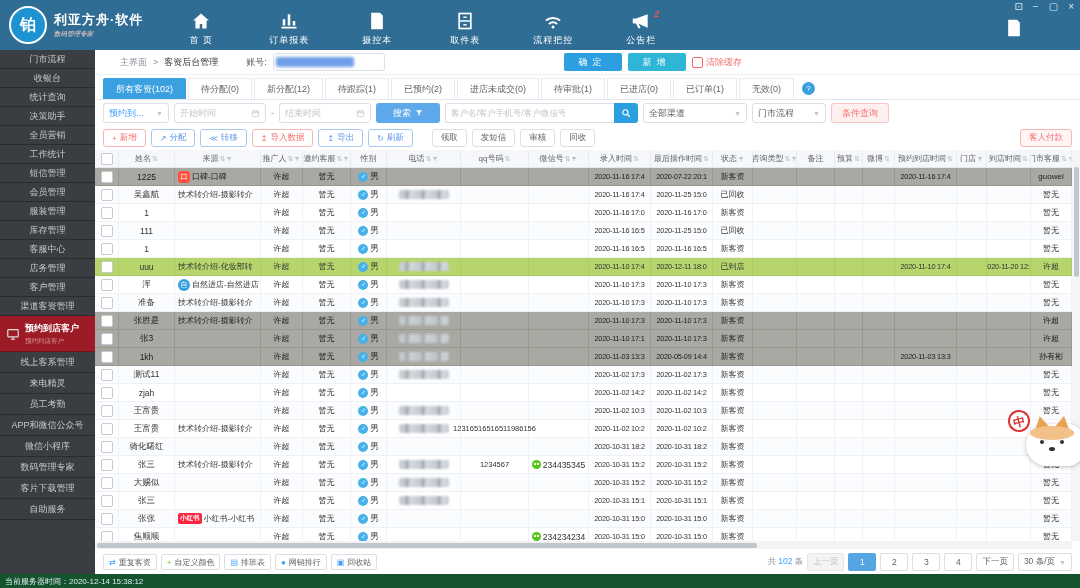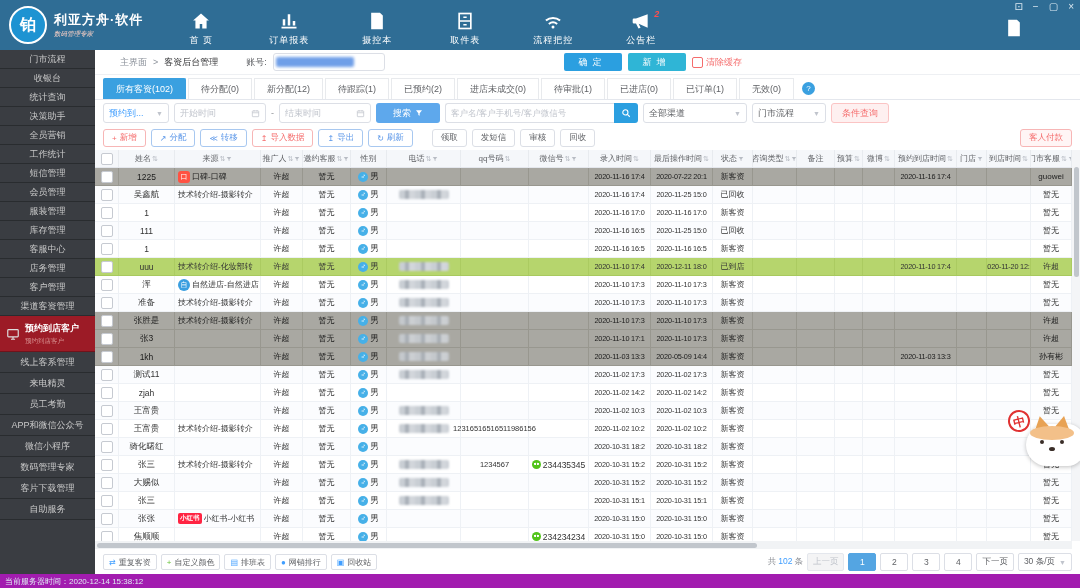--- a/index.html
+++ b/index.html
@@ -150,21 +150,21 @@
   .fpag{margin-left:auto;display:flex;align-items:center;gap:4px;font-size:8.5px;color:#909399;}
   .total b{color:#409eff;font-weight:normal;padding:0 2px;}
   .pbtn{min-width:16px;height:16px;padding:0 5px;display:flex;align-items:center;justify-content:center;
       border:1px solid #dcdfe6;border-radius:2px;background:#fff;color:#606266;font-size:8.5px;cursor:pointer;}
   .pbtn.prev{background:#f4f4f5;color:#c0c4cc;border-color:#e4e7ed;}
   .pbtn.active{background:#54a5e2;color:#fff;border-color:#54a5e2;}
   .psize{height:16px;border:1px solid #dcdfe6;border-radius:2px;display:flex;align-items:center;
       padding:0 5px;gap:4px;font-size:8.5px;color:#606266;background:#fff;cursor:pointer;}
   .psize .car{color:#c0c4cc;font-size:7px;}
   
-  .statusbar{position:absolute;left:0;bottom:0;width:1080px;height:14px;background:#a21caf;color:#dfeaf2;
+  .statusbar{position:absolute;left:0;bottom:0;width:1080px;height:14px;background:#14532d;color:#dfeaf2;
       font-size:8px;display:flex;align-items:center;padding-left:5px;box-sizing:border-box;}
   
   .mascot{position:absolute;right:-4px;top:408px;width:76px;height:64px;z-index:40;cursor:pointer;}
   .corgi{position:absolute;right:0;top:16px;width:58px;height:42px;background:#fff;
       border-radius:26px 20px 20px 26px;box-shadow:0 1px 4px rgba(0,0,0,.25);}
   .ear{position:absolute;top:-8px;width:0;height:0;border-left:7px solid transparent;border-right:7px solid transparent;
       border-bottom:12px solid #e8a254;}
   .ear.l{left:8px;transform:rotate(-12deg);}
   .ear.r{left:30px;transform:rotate(10deg);}
   .patch{position:absolute;top:2px;left:4px;width:44px;height:14px;border-radius:50%;background:#f3c089;}

